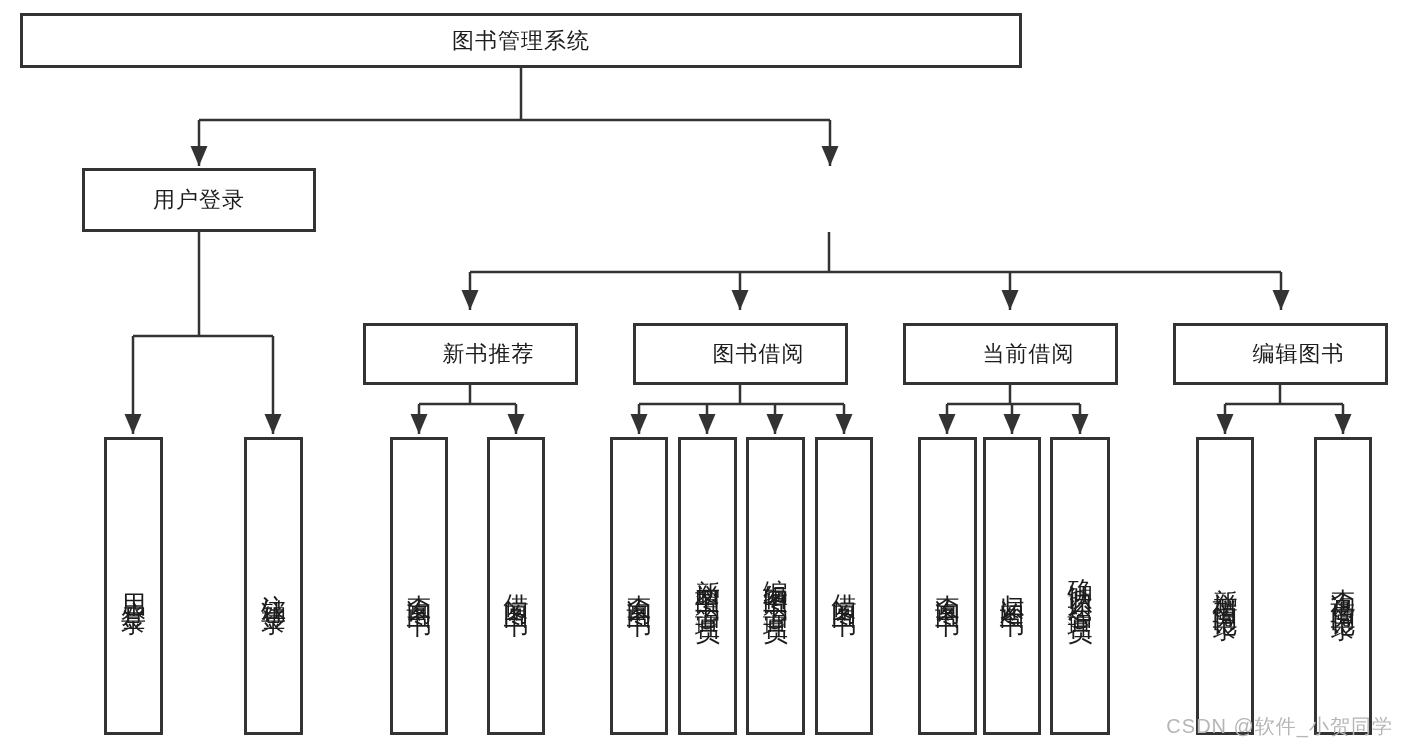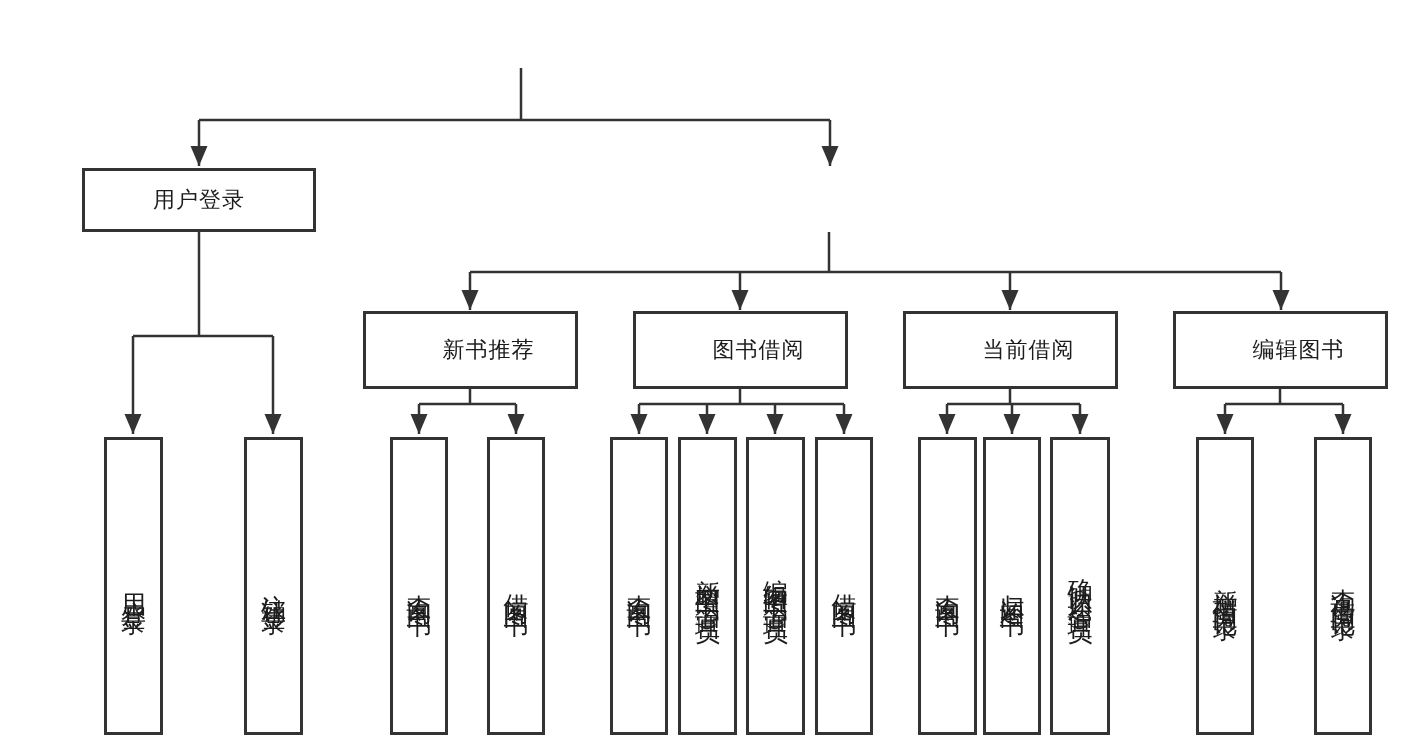--- a/index.html
+++ b/index.html
@@ -12,21 +12,21 @@
   .box {
     position:absolute; background:#ffffff; border:3px solid #333333;
     display:flex; align-items:center; justify-content:center; color:#1c1c1c;
   }
   .h .lbl { font-size:22px; letter-spacing:1px; white-space:nowrap; }
   .v .lbl {
     writing-mode:vertical-rl; text-orientation:mixed;
     font-size:25px; letter-spacing:6px; line-height:1; white-space:nowrap;
   }
   .lvl2 { top:168px; height:64px; }
-  .lvl3 { top:311px; height:78px; width:215px;padding-left:36px; }
+  .lvl3 { top:323px; height:62px; width:215px;padding-left:36px; }
   .leaf { top:437px; height:298px; }
   .watermark {
     position:absolute; right:12px; bottom:7px;
     font-size:20px; color:#b6b6b6; letter-spacing:1px;
   }
 </style>
 </head>
 <body>
 
 <div class="stage">
@@ -74,20 +74,23 @@
       <line x1="1012" y1="404" x2="1012" y2="434" marker-end="url(#arw)"></line>
       <line x1="1080" y1="404" x2="1080" y2="434" marker-end="url(#arw)"></line>
 
       <path d="M1280,375 V404"></path>
       <path d="M1225,404 H1343"></path>
       <line x1="1225" y1="404" x2="1225" y2="434" marker-end="url(#arw)"></line>
       <line x1="1343" y1="404" x2="1343" y2="434" marker-end="url(#arw)"></line>
     </g>
   </svg>
 
+  <div class="box h" style="left:20px; top:13px; width:1002px; height:55px">
+    <span class="lbl">图书管理系统</span>
+  </div>
 
   <div class="box h lvl2" style="left:82px; width:234px">
     <span class="lbl">用户登录</span>
   </div>
 
   <div class="box h lvl3" style="left:363px">
     <span class="lbl">新书推荐</span>
   </div>
   <div class="box h lvl3" style="left:633px">
     <span class="lbl">图书借阅</span>
@@ -136,13 +139,14 @@
     <span class="lbl">确认归还（管理员）</span>
   </div>
 
   <div class="box v leaf" style="left:1196px; width:58px">
     <span class="lbl">新增借阅记录</span>
   </div>
   <div class="box v leaf" style="left:1314px; width:58px">
     <span class="lbl">查询借阅记录</span>
   </div>
 
+  <div class="watermark">CSDN @软件_小贺同学</div>
 </div>
 
 </body></html>

